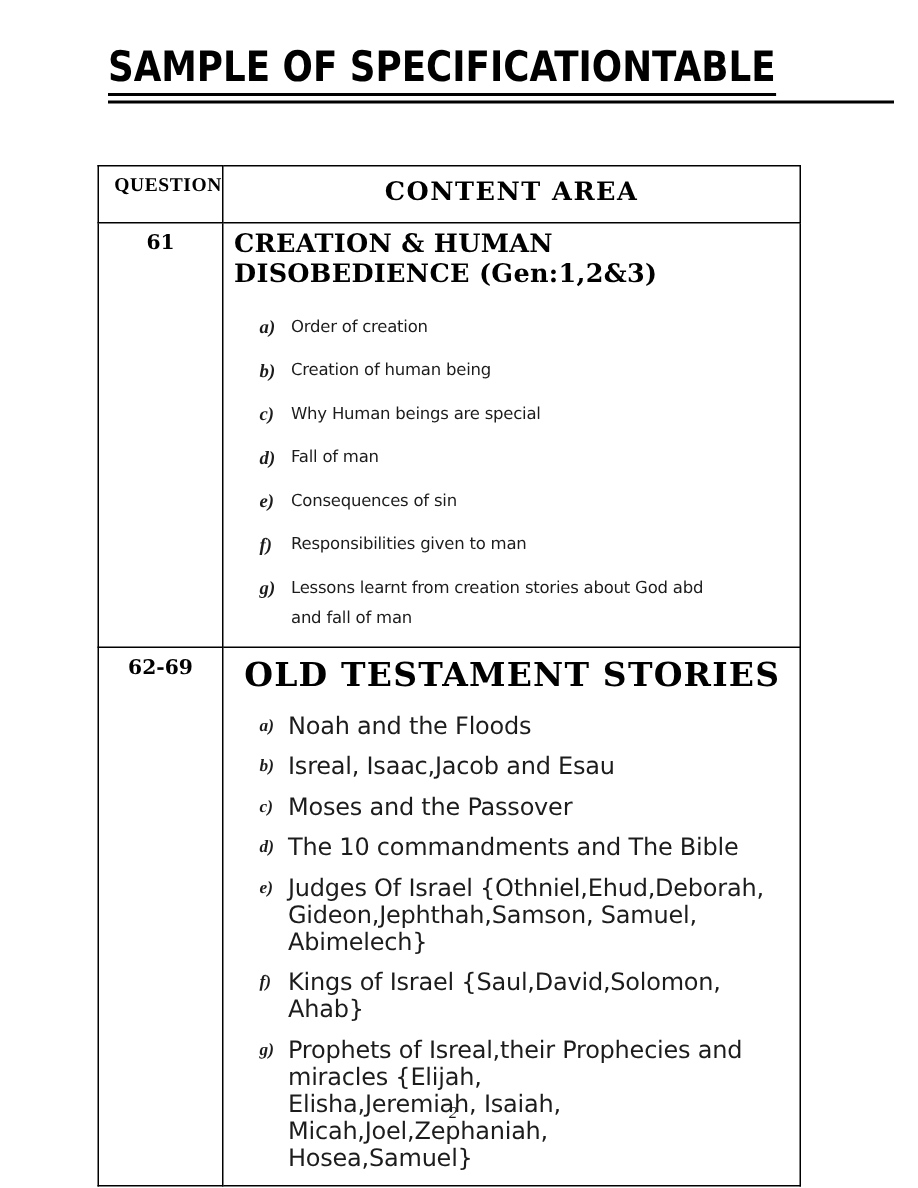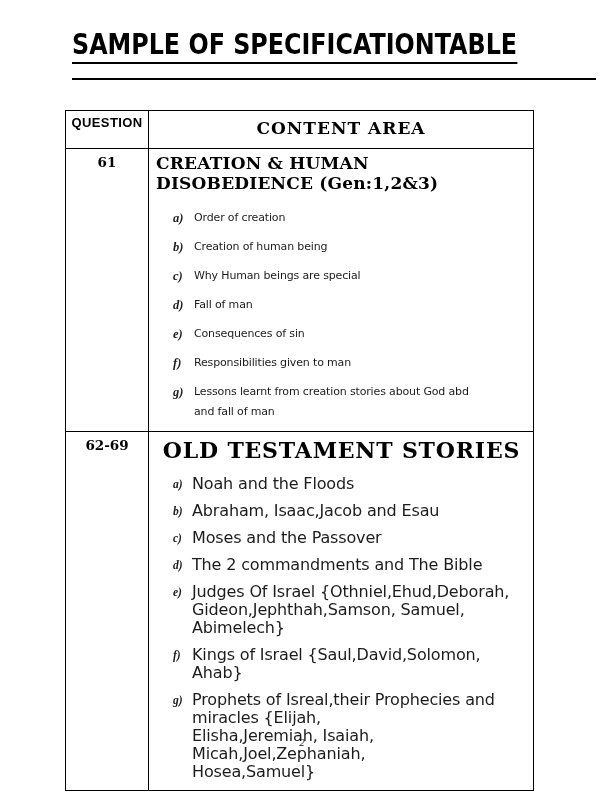--- a/index.html
+++ b/index.html
@@ -16,21 +16,21 @@
 
   
   .title-wrap {
     position: absolute;
     left: 72px;
     top: 28px;
   }
   .title-outer {
     display: inline-block;
     border-bottom: 2px solid #000;
-    padding-bottom: 14px;
+    padding-bottom: 3px;
   }
   .title-inner {
     display: inline-block;
     border-bottom: 2px solid #000;
     padding-bottom: 1px;
     font-family: "DejaVu Sans", sans-serif;
     font-weight: bold;
     font-size: 28px;
     letter-spacing: 0px;
     transform: scaleX(0.85);
@@ -49,22 +49,22 @@
   }
   table.spec td {
     border: 1.5px solid #000;
     vertical-align: top;
     padding: 0;
   }
   col.c-q { width: 83px; }
   col.c-content { width: 385px; }
 
   .hdr-q {
-    text-align: center;
-    font-family: Liberation Sans, sans-serif;
+    text-align: right;
+    font-family: Liberation Serif, serif;
     font-weight: bold;
     font-size: 13px;
     letter-spacing: 0.4px;
     padding-top: 4px !important;
   }
   .hdr-content {
     text-align: center;
     font-family: "DejaVu Serif", serif;
     font-weight: bold;
     font-size: 17px;
@@ -198,29 +198,29 @@
       <td class="q-cell">62-69</td>
       <td class="content-cell">
         <div class="content-heading">OLD TESTAMENT STORIES</div>
         <div class="items">
           <div class="item">
             <span class="marker">a)</span>
             <span class="text">Noah and the Floods</span>
           </div>
           <div class="item">
             <span class="marker">b)</span>
-            <span class="text">Abraham, Isaac,Jacob and Esau</span>
+            <span class="text">Isreal, Isaac,Jacob and Esau</span>
           </div>
           <div class="item">
             <span class="marker">c)</span>
             <span class="text">Moses and the Passover</span>
           </div>
           <div class="item">
             <span class="marker">d)</span>
-            <span class="text">The 2 commandments and The Bible</span>
+            <span class="text">The 10 commandments and The Bible</span>
           </div>
           <div class="item">
             <span class="marker">e)</span>
             <span class="text">Judges Of Israel {Othniel,Ehud,Deborah,
 Gideon,Jephthah,Samson, Samuel, Abimelech}</span>
           </div>
           <div class="item">
             <span class="marker">f)</span>
             <span class="text">Kings of Israel {Saul,David,Solomon, Ahab}</span>
           </div>

